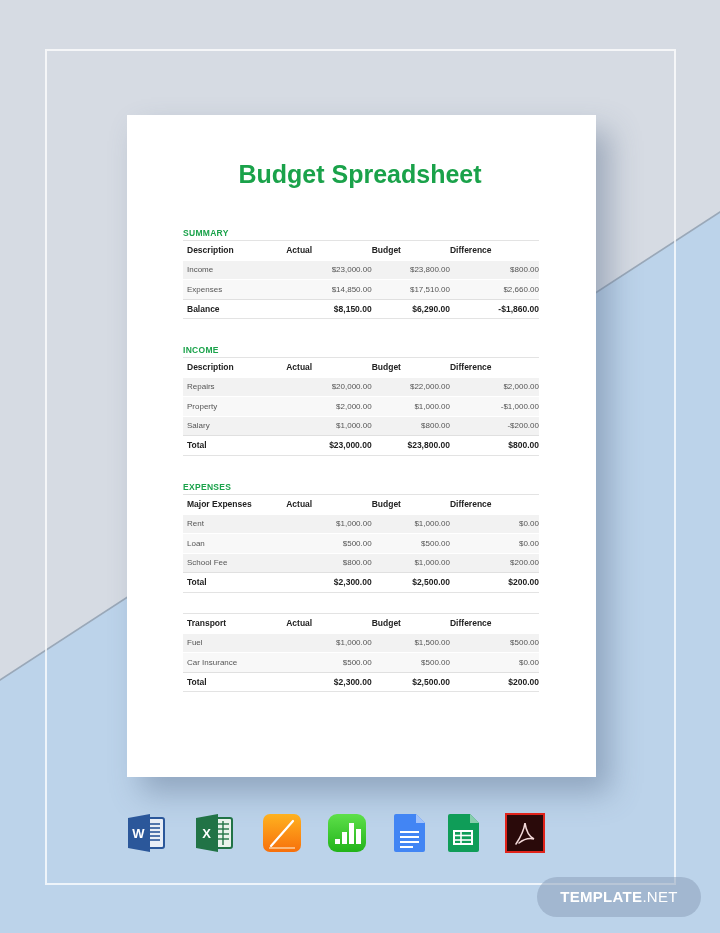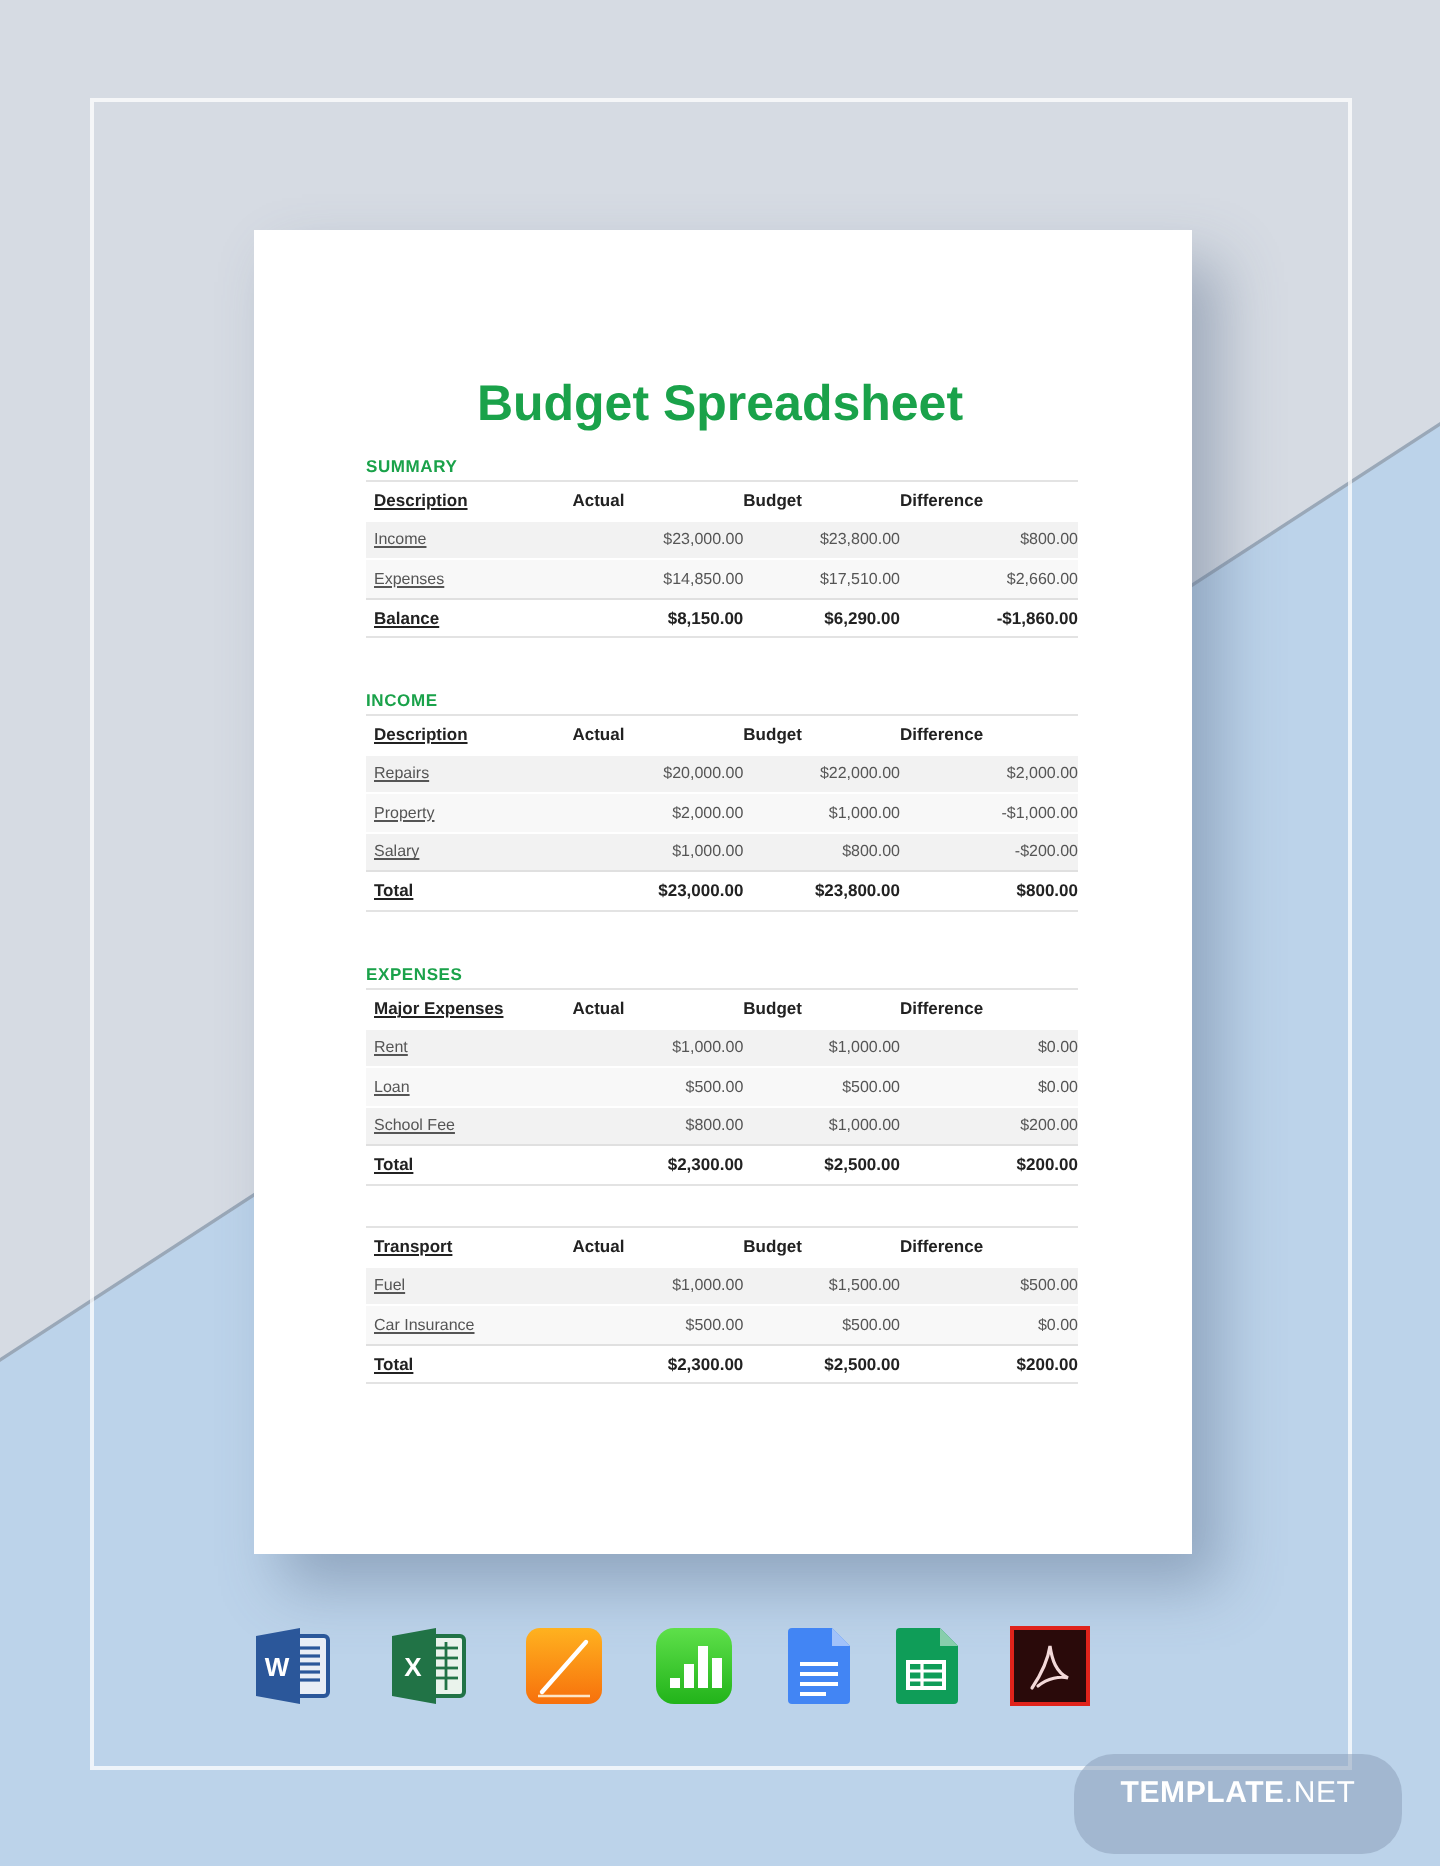--- a/index.html
+++ b/index.html
@@ -22,46 +22,46 @@
   .frame {
     position: absolute; left: 45px; top: 49px; width: 631px; height: 836px;
     border: 2px solid rgba(255,255,255,0.75);
   }
   .doc {
     position: absolute; left: 127px; top: 115px; width: 469px; height: 662px;
     background: #ffffff;
     box-shadow: 14px 16px 28px rgba(90,110,140,0.45);
   }
   .doc-title {
-    position: absolute; left: 0; top: 188px; width: 720px;
+    position: absolute; left: 0; top: 160px; width: 720px;
     text-align: center; color: #1aa24a; font-weight: bold; font-size: 25px;
   }
   .section {
     position: absolute; left: 183px; width: 356px;
   }
   .section-title {
     color: #1aa24a; font-weight: bold; font-size: 8.5px;
     letter-spacing: 0.3px; height: 14px; line-height: 14px;
   }
   table { width: 100%; border-collapse: collapse; font-size: 8.5px; color: #333; }
   table tr { height: 19.5px; }
   thead tr { border-top: 1px solid #e3e3e3; }
   th { font-weight: bold; color: #222; text-align: left; }
-  th:first-child, td:first-child { text-align: left; padding-left: 4px; text-decoration: underline; }
+  th:first-child, td:first-child { text-align: left; padding-left: 4px; }
   td { text-align: right; color: #555; font-size: 8px; }
   tbody tr.row { background: #f2f2f2; border-top: 1px solid #ffffff; }
   tbody tr.row:nth-child(even) { background: #f8f8f8; }
   tr.total { border-top: 1px solid #e0e0e0; border-bottom: 1px solid #e3e3e3; }
   tr.total td { font-weight: bold; color: #222; font-size: 8.5px; }
   col.c1 { width: 29%; } col.c2 { width: 24%; } col.c3 { width: 22%; } col.c4 { width: 25%; }
 
   .icons { position: absolute; left: 126px; top: 812px; height: 42px; }
   .ic { position: absolute; top: 0; width: 42px; height: 42px; }
   .watermark {
-    position: absolute; left: 537px; top: 877px; width: 164px; height: 50px;
+    position: absolute; left: 537px; top: 877px; width: 164px; height: 40px;
     border-radius: 20px; background: rgba(140,160,185,0.55);
     color: #ffffff; font-size: 15px; font-weight: bold; text-align: center; line-height: 40px;
     letter-spacing: 0.3px;
   }
   .watermark .net { font-weight: normal; }
 </style>
 </head>
 <body>
 
 <div class="bg-lower"></div>

